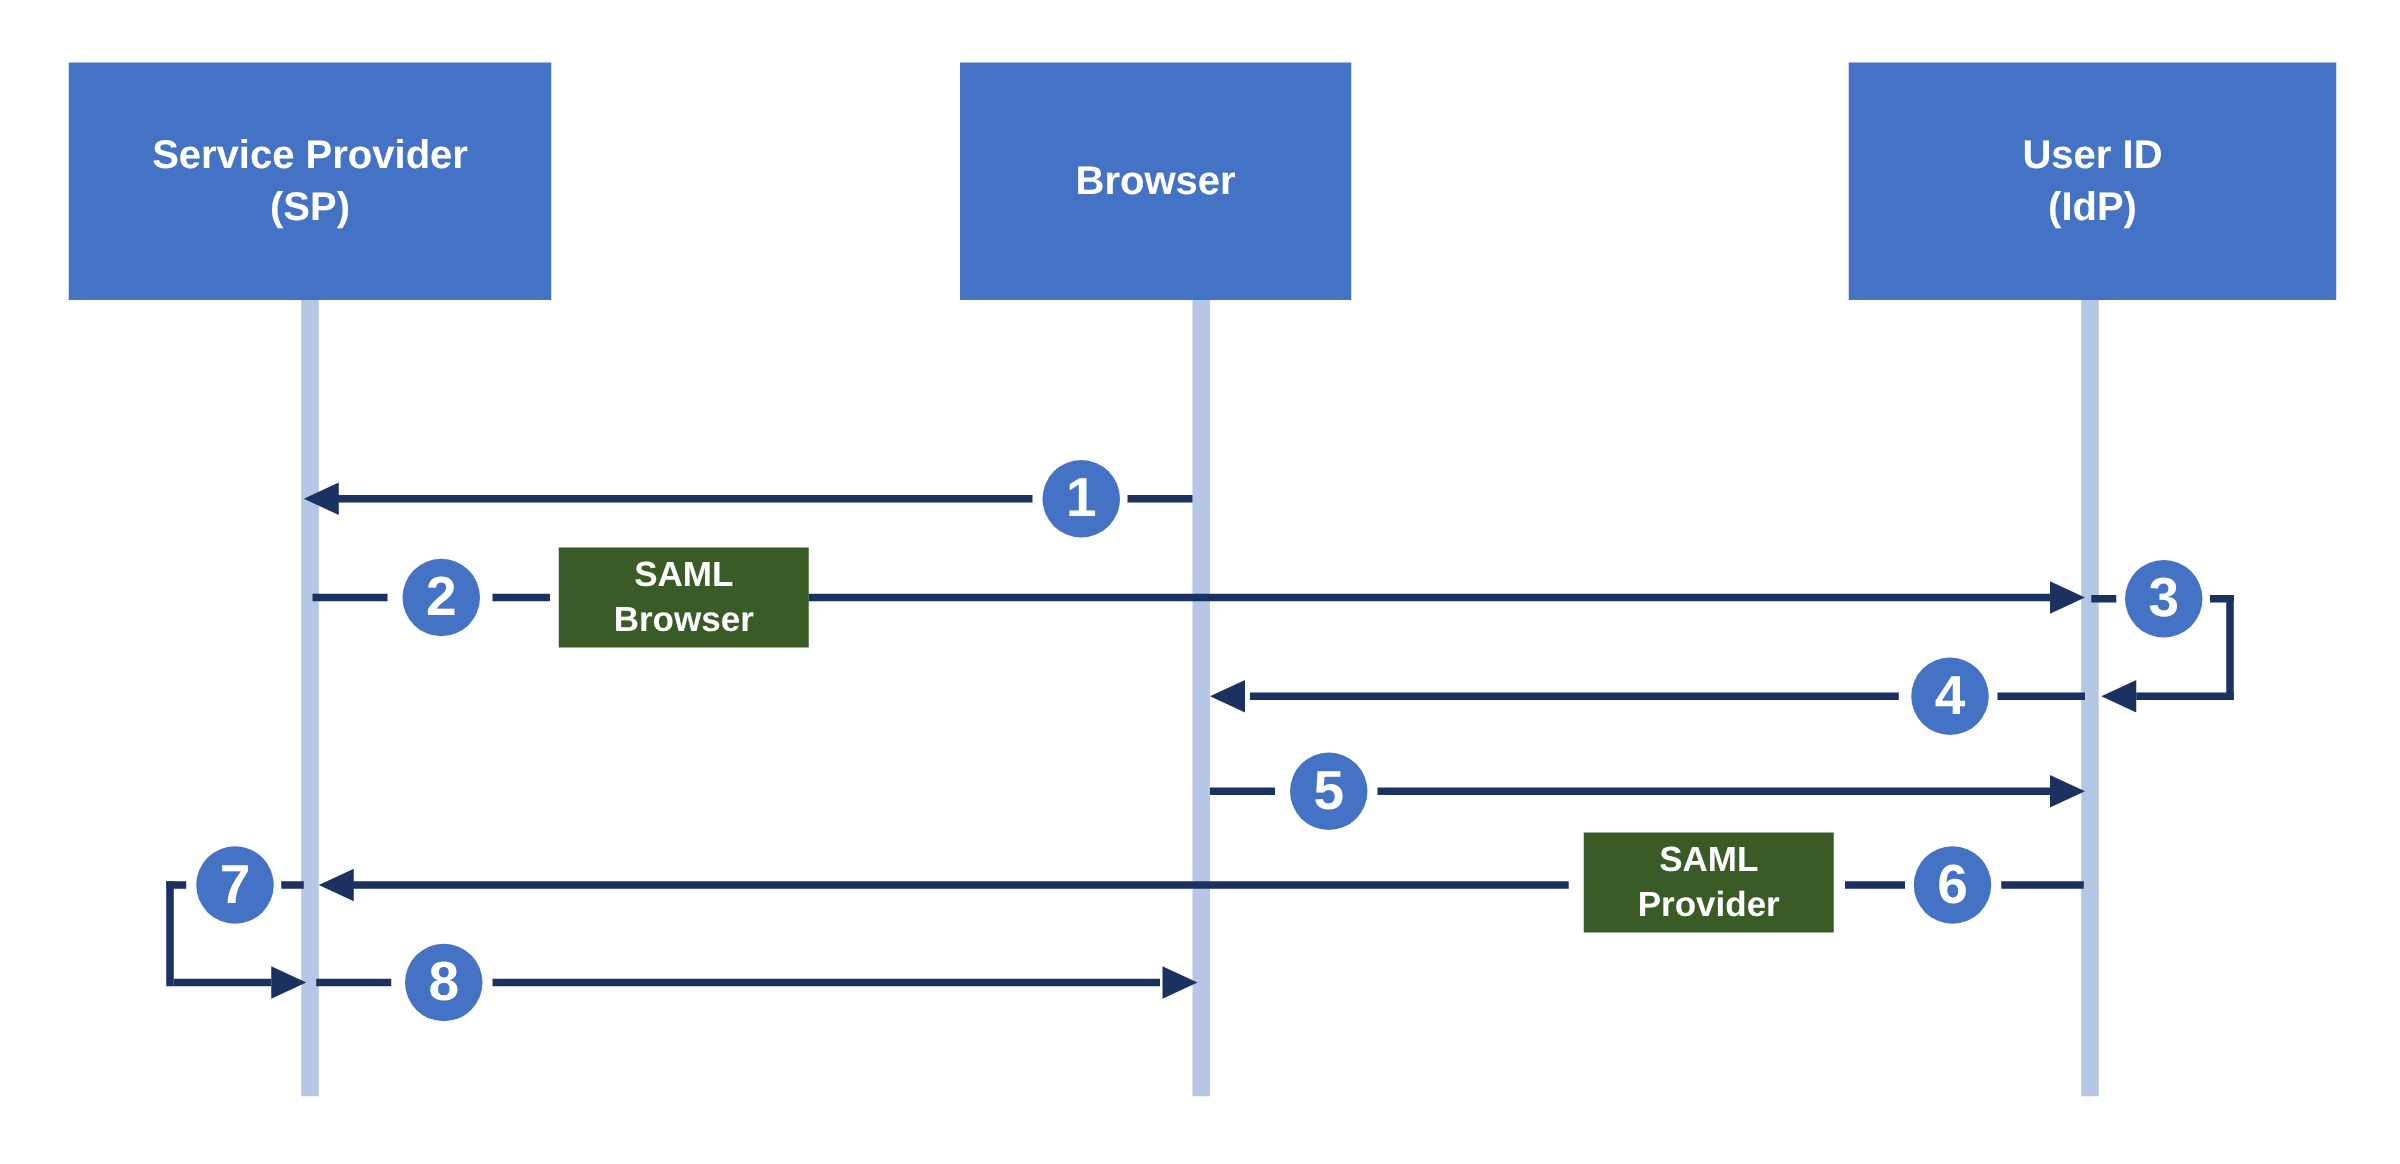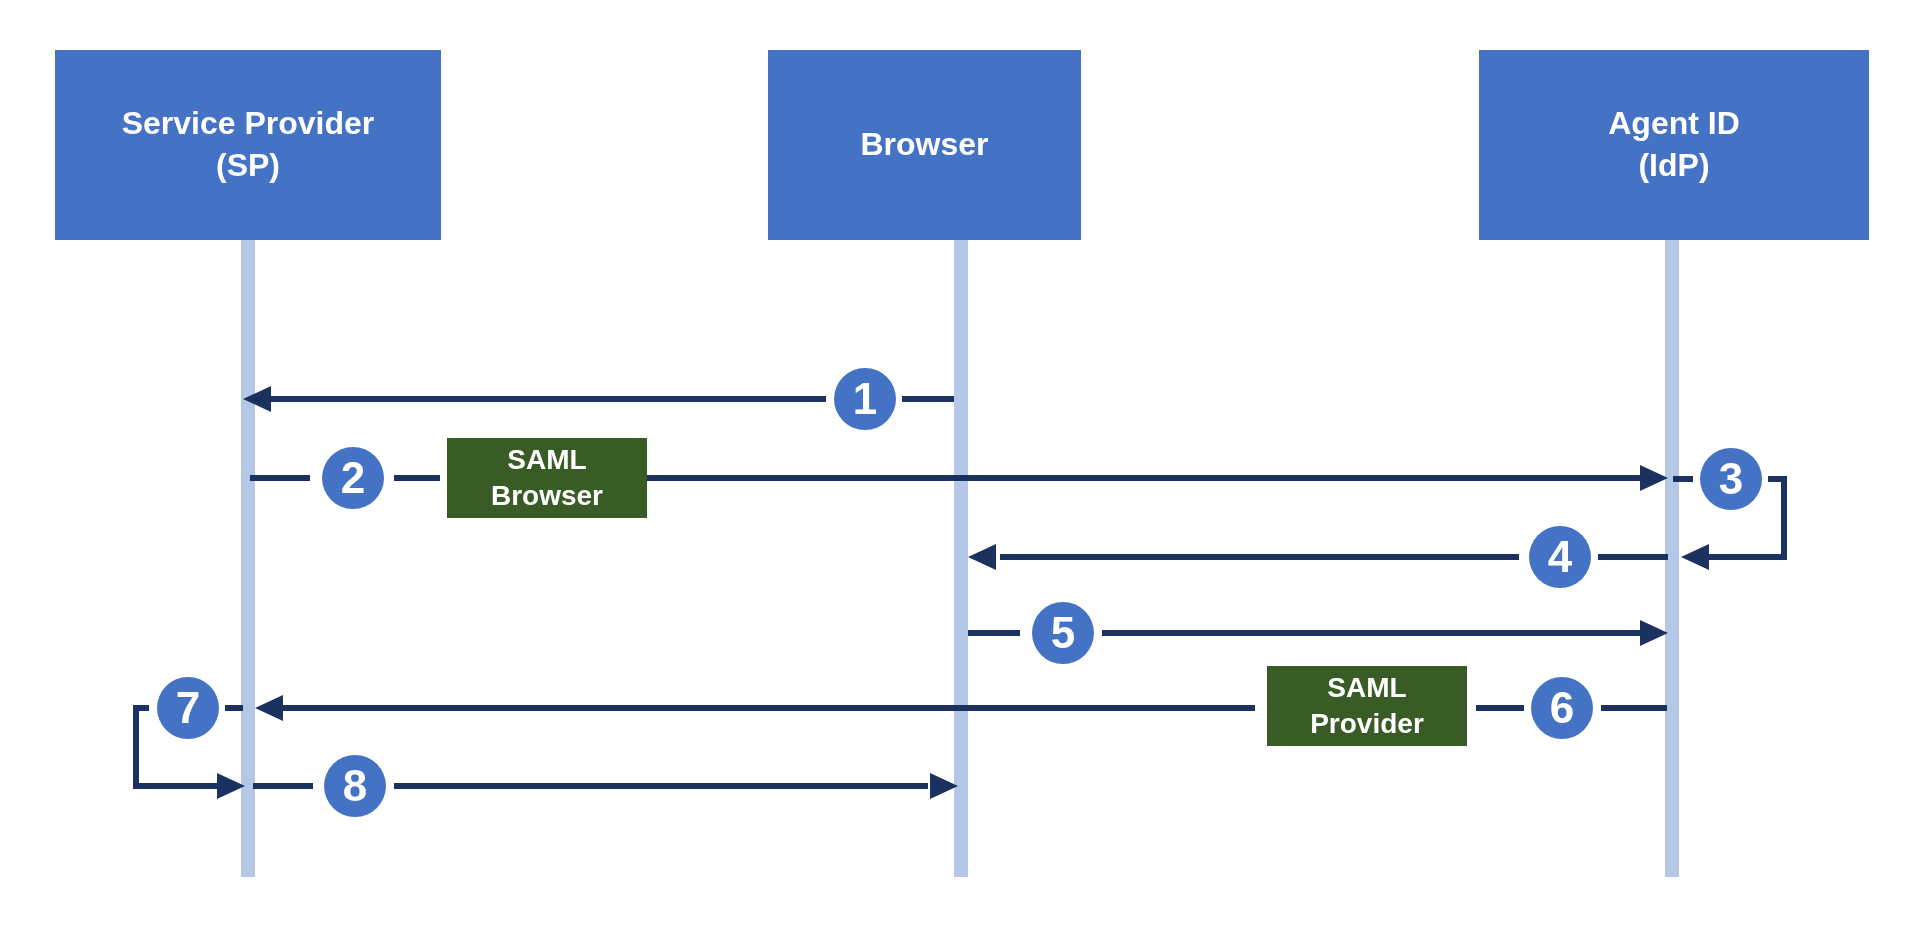--- a/index.html
+++ b/index.html
@@ -108,21 +108,21 @@
 <div class="diagram">
 
   <div class="actor" style="left:55px; width:386px;">
     <span>Service Provider</span>
     <span>(SP)</span>
   </div>
   <div class="actor" style="left:768px; width:313px;">
     <span>Browser</span>
   </div>
   <div class="actor" style="left:1479px; width:390px;">
-    <span>Agent ID</span>
+    <span>User ID</span>
     <span>(IdP)</span>
   </div>
 
   <div class="lifeline" style="left:241px;"></div>
   <div class="lifeline" style="left:954px;"></div>
   <div class="lifeline" style="left:1665px;"></div>
 
   <div class="group">
     <div class="ah-left" style="left:243px; top:386px;"></div>
     <div class="hline" style="left:268px; top:396px; width:558px;"></div>

